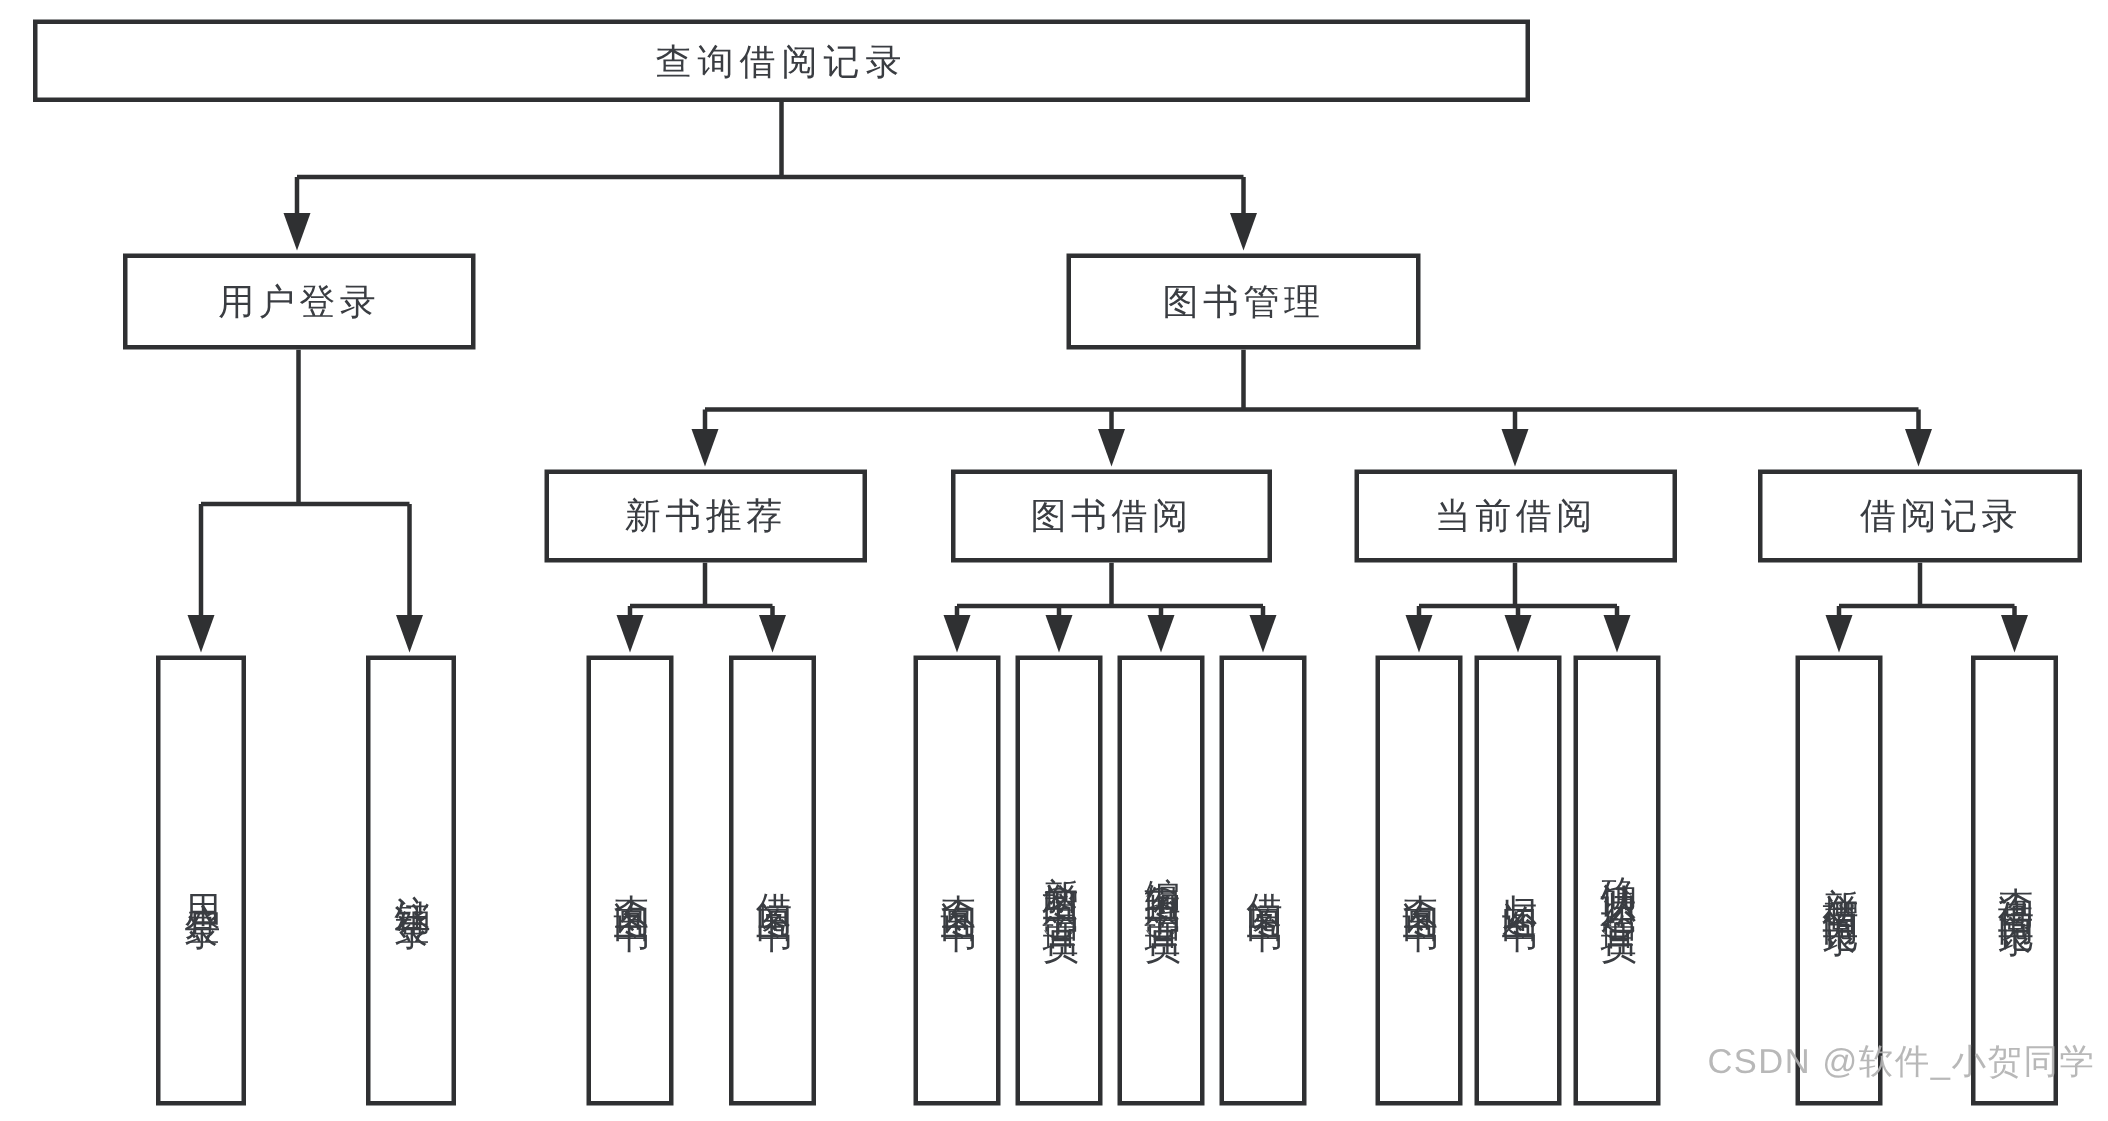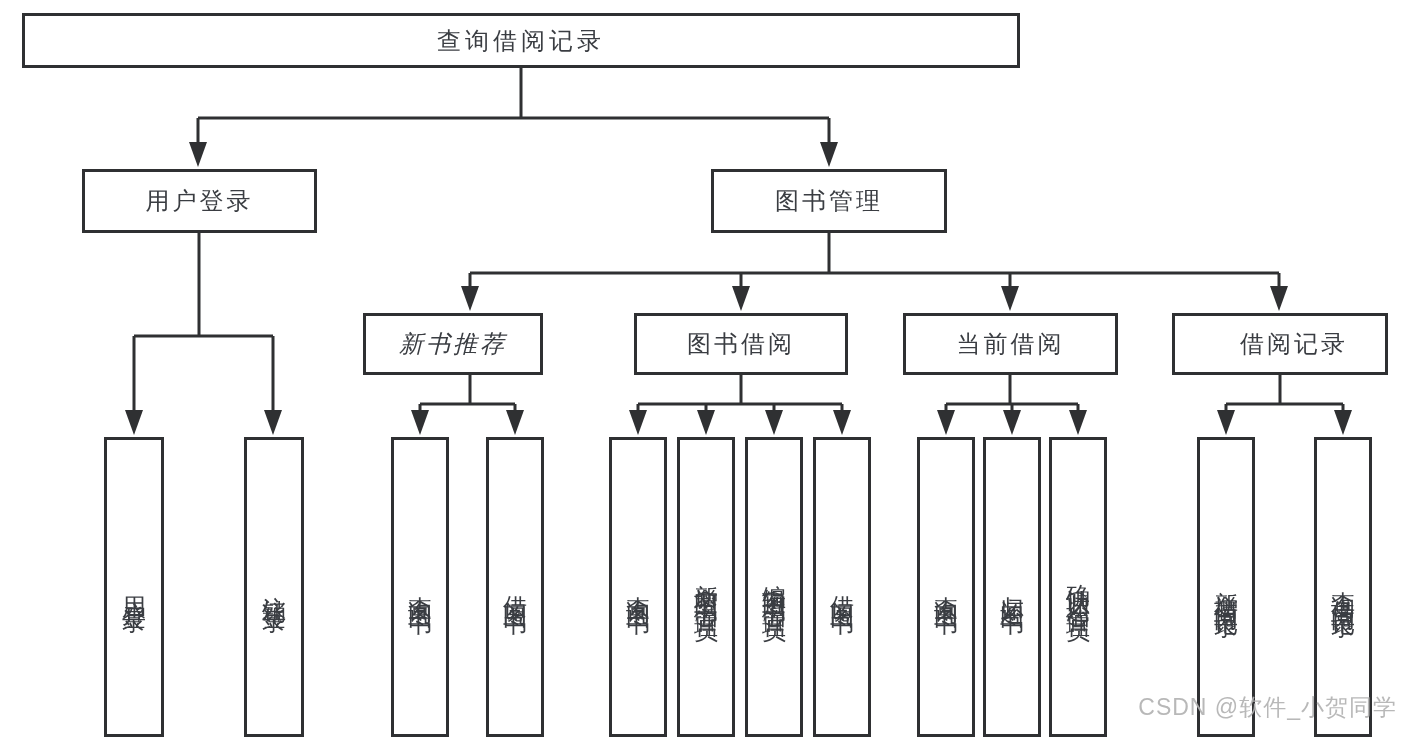--- a/index.html
+++ b/index.html
@@ -85,21 +85,21 @@
       <polygon points="1217,410 1235,410 1226,435"></polygon>
       <polygon points="1334,410 1352,410 1343,435"></polygon>
     </g>
   </svg>
 
   <div class="node root" style="left:22px; top:13px; width:998px; height:55px;">查询借阅记录</div>
 
   <div class="node" style="left:82px; top:169px; width:235px; height:64px;">用户登录</div>
   <div class="node" style="left:711px; top:169px; width:236px; height:64px;">图书管理</div>
 
-  <div class="node" style="left:363px; top:313px; width:180px; height:62px;font-style:italic;">新书推荐</div>
+  <div class="node" style="left:363px; top:313px; width:215px; height:62px;">新书推荐</div>
   <div class="node" style="left:903px; top:313px; width:215px; height:62px;">当前借阅</div>
   <div class="node" style="left:634px; top:313px; width:214px; height:62px;">图书借阅</div>
   <div class="node" style="left:1172px; top:313px; width:216px; height:62px;padding-left:28px;">借阅记录</div>
 
   <div class="node leaf" style="left:104px; top:437px; width:60px; height:300px;">用户登录</div>
   <div class="node leaf" style="left:244px; top:437px; width:60px; height:300px;">注销登录</div>
 
   <div class="node leaf" style="left:391px; top:437px; width:58px; height:300px;">查询图书</div>
   <div class="node leaf" style="left:486px; top:437px; width:58px; height:300px;">借阅图书</div>
 

